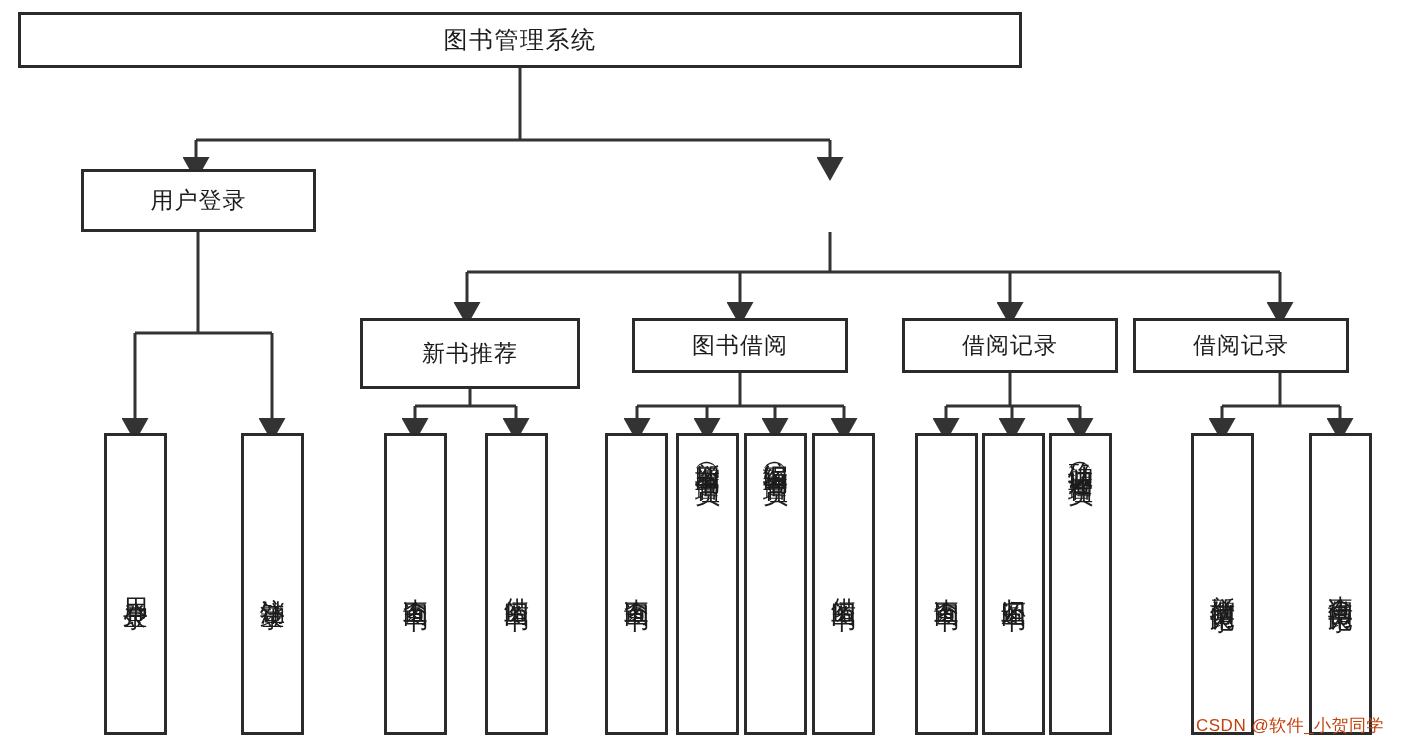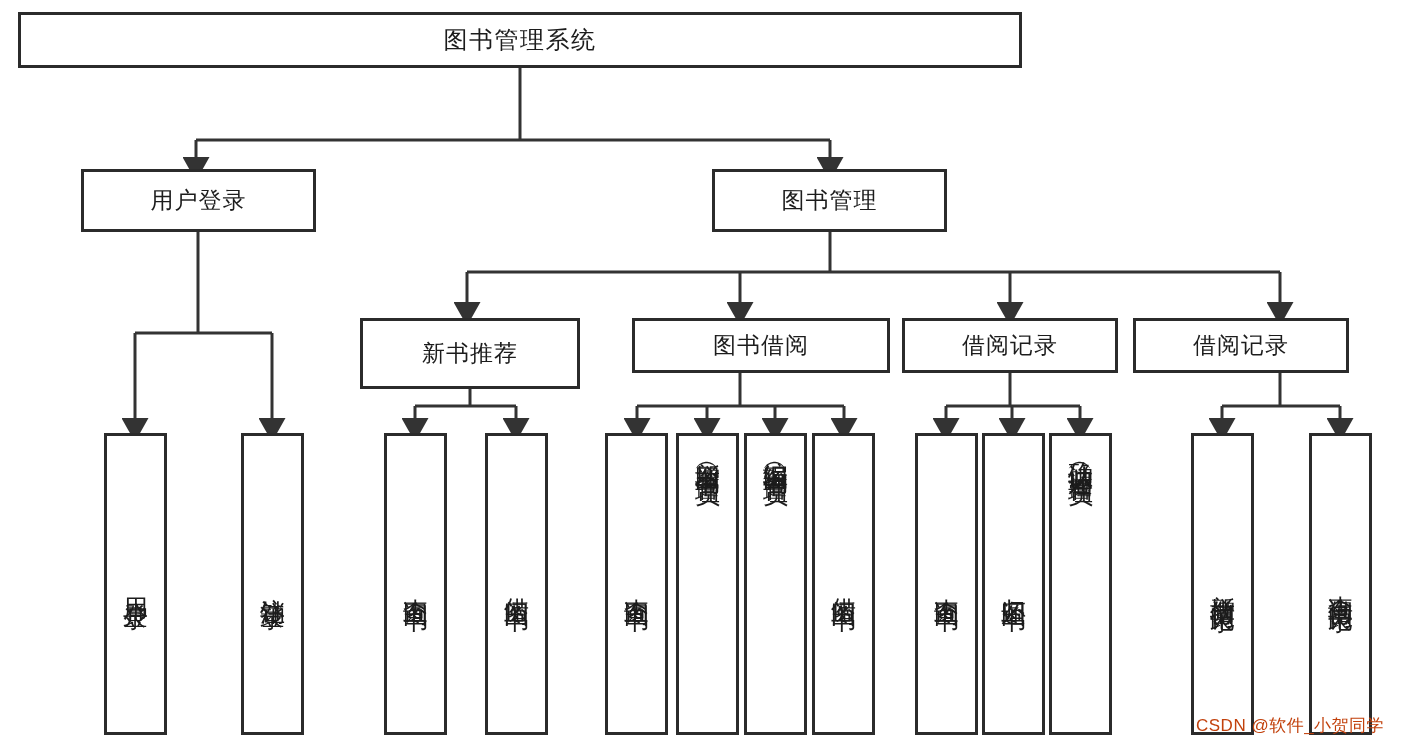--- a/index.html
+++ b/index.html
@@ -131,29 +131,26 @@
   </svg>
 
   <div class="node root horizontal" style="left:18px; top:12px; width:1004px; height:56px;">
     <span class="node-label">图书管理系统</span>
   </div>
 
   <div class="node horizontal" style="left:81px; top:169px; width:235px; height:63px;">
     <span class="node-label">用户登录</span>
   </div>
 
-  <div class="node horizontal" style="left:712px; top:169px; width:235px; height:63px;">
-    <span class="node-label">图书管理</span>
-  </div>
 
   <div class="node horizontal" style="left:360px; top:318px; width:220px; height:71px;">
     <span class="node-label">新书推荐</span>
   </div>
 
-  <div class="node horizontal" style="left:632px; top:318px; width:258px; height:55px;font-family:Liberation Serif, serif;">
+  <div class="node horizontal" style="left:632px; top:318px; width:216px; height:55px;font-family:Liberation Serif, serif;">
     <span class="node-label">图书借阅</span>
   </div>
 
   <div class="node horizontal" style="left:902px; top:318px; width:216px; height:55px;">
     <span class="node-label">借阅记录</span>
   </div>
 
   <div class="node horizontal" style="left:1133px; top:318px; width:216px; height:55px;">
     <span class="node-label">借阅记录</span>
   </div>

